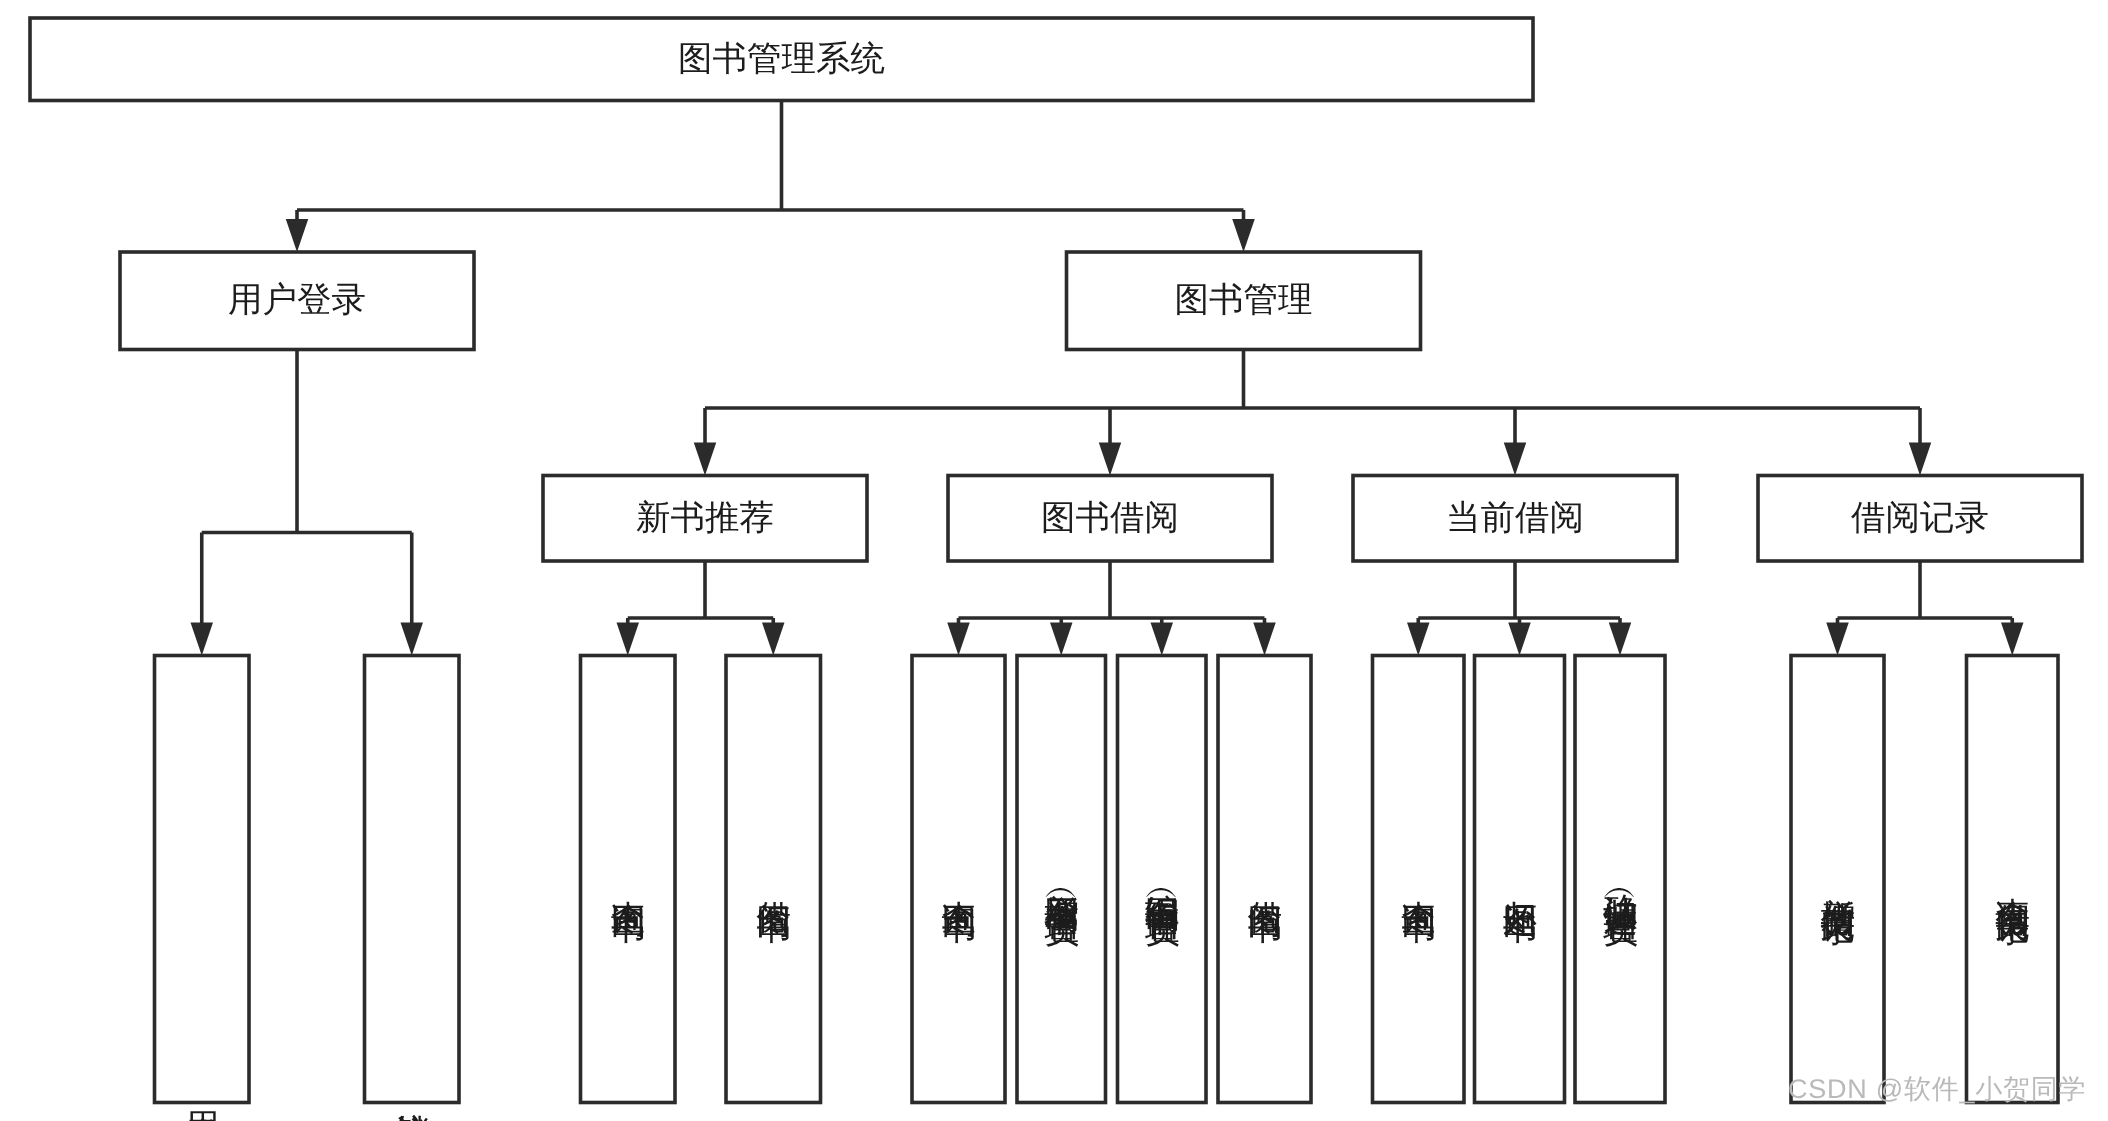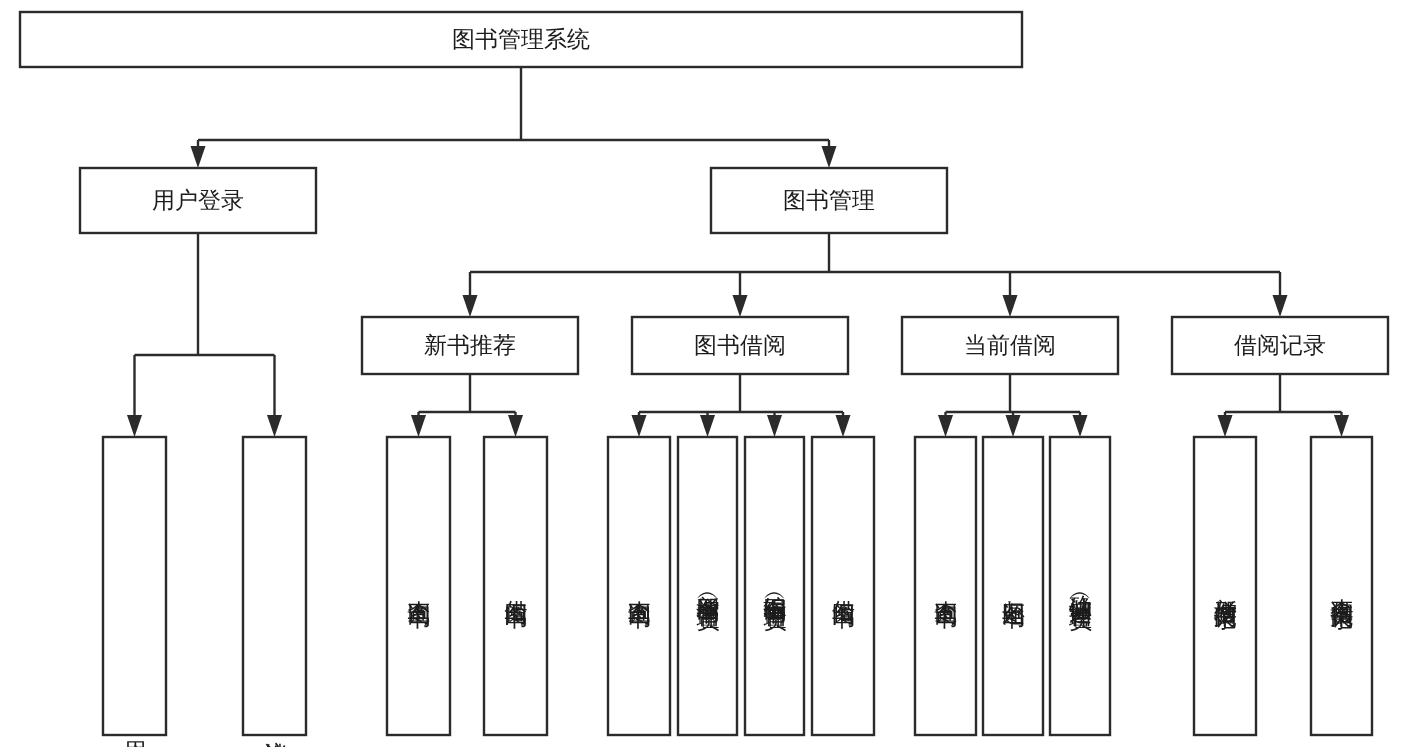--- a/index.html
+++ b/index.html
@@ -178,14 +178,15 @@
       <div class="node-label-v" style="left: 678px; top: 441px; width: 59px; height: 290px; justify-content: center;">新增图书（管理员）</div>
       <div class="node-label-v" style="left: 745px; top: 441px; width: 59px; height: 290px; justify-content: center;">编辑图书（管理员）</div>
       <div class="node-label-v" style="left: 812px; top: 441px; width: 62px; height: 290px; justify-content: center;">借阅图书</div>
       <div class="node-label-v" style="left: 915px; top: 441px; width: 61px; height: 290px; justify-content: center;">查询图书</div>
       <div class="node-label-v" style="left: 983px; top: 441px; width: 60px; height: 290px; justify-content: center;">归还图书</div>
       <div class="node-label-v" style="left: 1050px; top: 441px; width: 60px; height: 290px; justify-content: center;">确认归还（管理员）</div>
       <div class="node-label-v" style="left: 1194px; top: 441px; width: 62px; height: 290px; justify-content: center;">新增借阅记录</div>
       <div class="node-label-v" style="left: 1311px; top: 441px; width: 61px; height: 290px; justify-content: center;">查询借阅记录</div>
     </div>
 
+  <div class="watermark" style="left: 1192px; top: 714px;">CSDN @软件_小贺同学</div>
 
 </div>
 
 </body></html>

